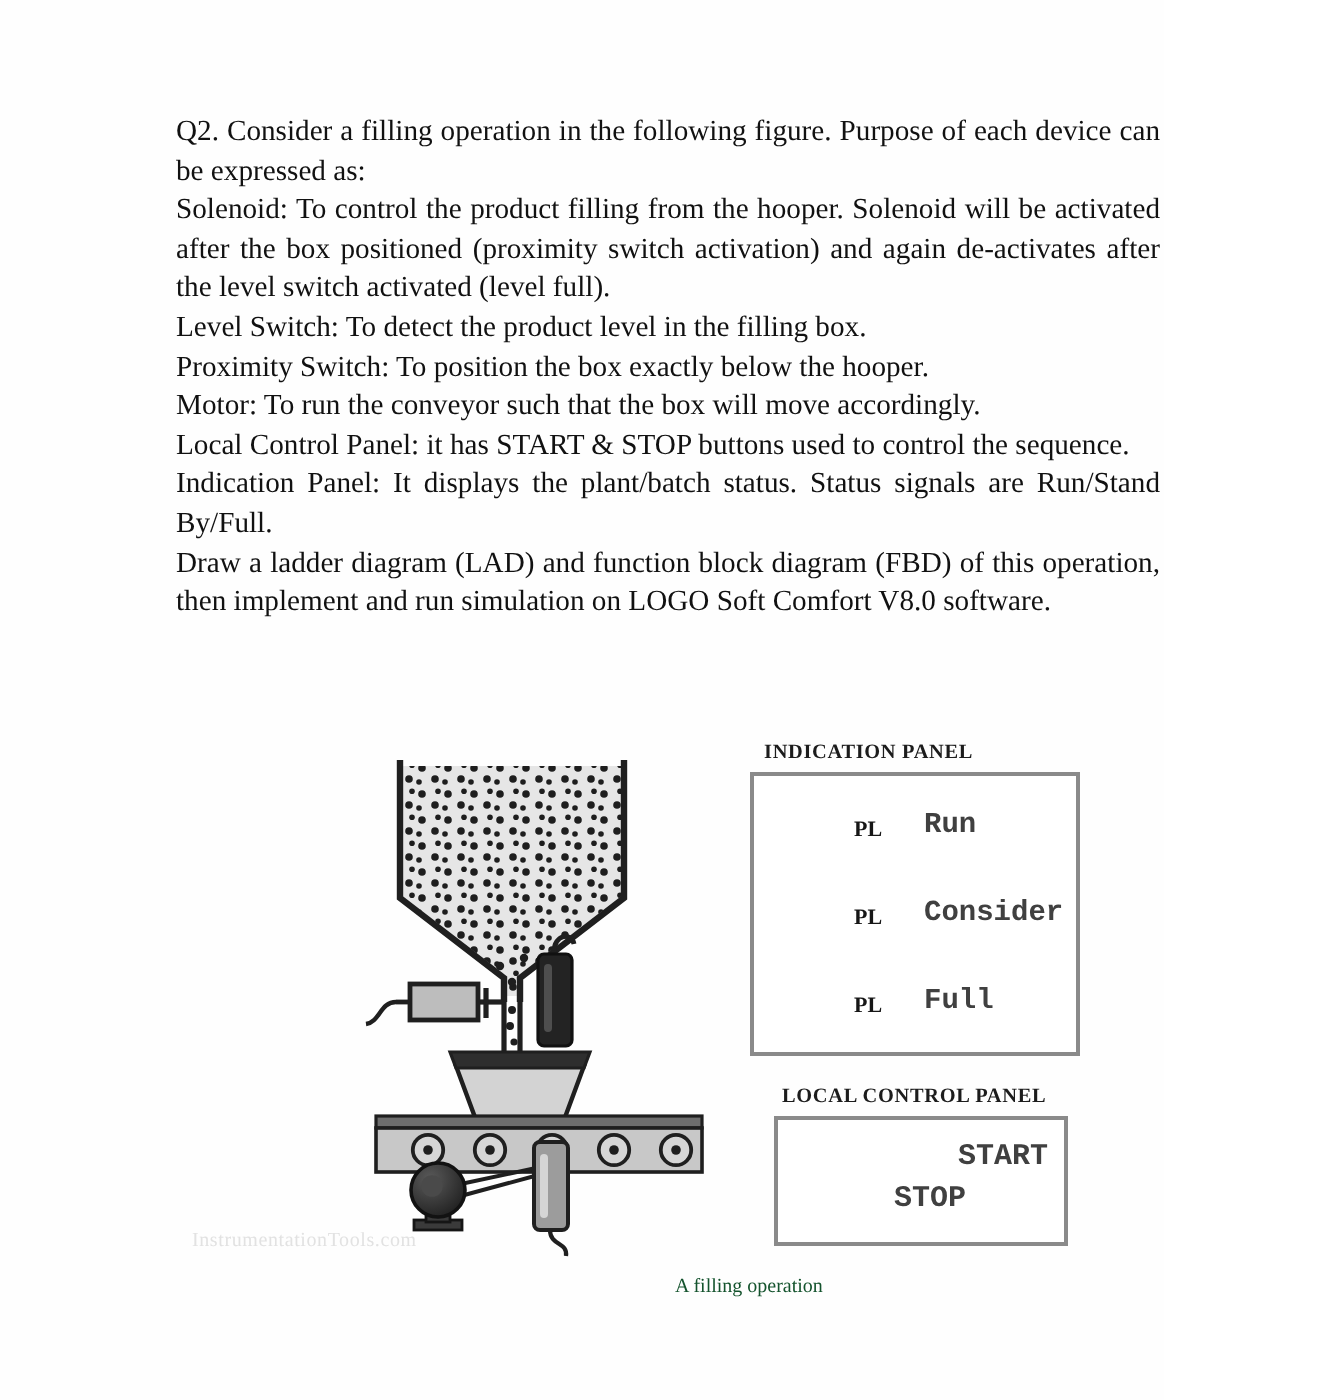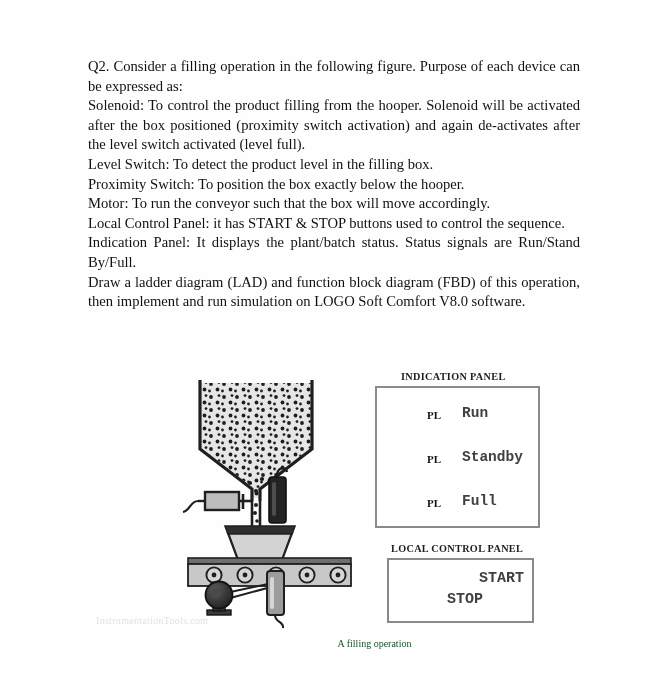--- a/index.html
+++ b/index.html
@@ -250,25 +250,25 @@
         </g>
       </g>
 
       <g>
         <rect x="411" y="212" width="28" height="46" fill="#cfcfcf" stroke="#1b1b1b" stroke-width="2.6"></rect>
         <circle cx="425" cy="224" r="7.6" fill="#2b2b2b"></circle>
         <circle cx="425" cy="245" r="7.6" fill="#2b2b2b"></circle>
       </g>
     </svg>
 
-    <span class="plabel" style="left:401px; top:16px;text-align:right;">INDICATION PANEL</span>
+    <span class="plabel" style="left:382px; top:16px;text-align:right;">INDICATION PANEL</span>
     <div class="panel-box" style="left:375px; top:31px; width:165px; height:142px;"></div>
 
     <span class="flabel" style="left:462px; top:51px;">Run</span>
-    <span class="flabel" style="left:462px; top:95px;">Standby</span>
+    <span class="flabel" style="left:462px; top:95px;">Consider</span>
     <span class="flabel" style="left:462px; top:139px;">Full</span>
 
     <span class="plabel" style="left:427px; top:54px; font-size:11px; letter-spacing:0; color:#161616;">PL</span>
     <span class="plabel" style="left:427px; top:98px; font-size:11px; letter-spacing:0; color:#161616;">PL</span>
     <span class="plabel" style="left:427px; top:142px; font-size:11px; letter-spacing:0; color:#161616;">PL</span>
 
     <span class="plabel" style="left:391px; top:188px;">LOCAL CONTROL PANEL</span>
     <div class="panel-box" style="left:387px; top:203px; width:147px; height:65px;"></div>
 
     <span class="flabel" style="left:447px; top:216px; font-size:15px;margin-left:32px;">START</span>

